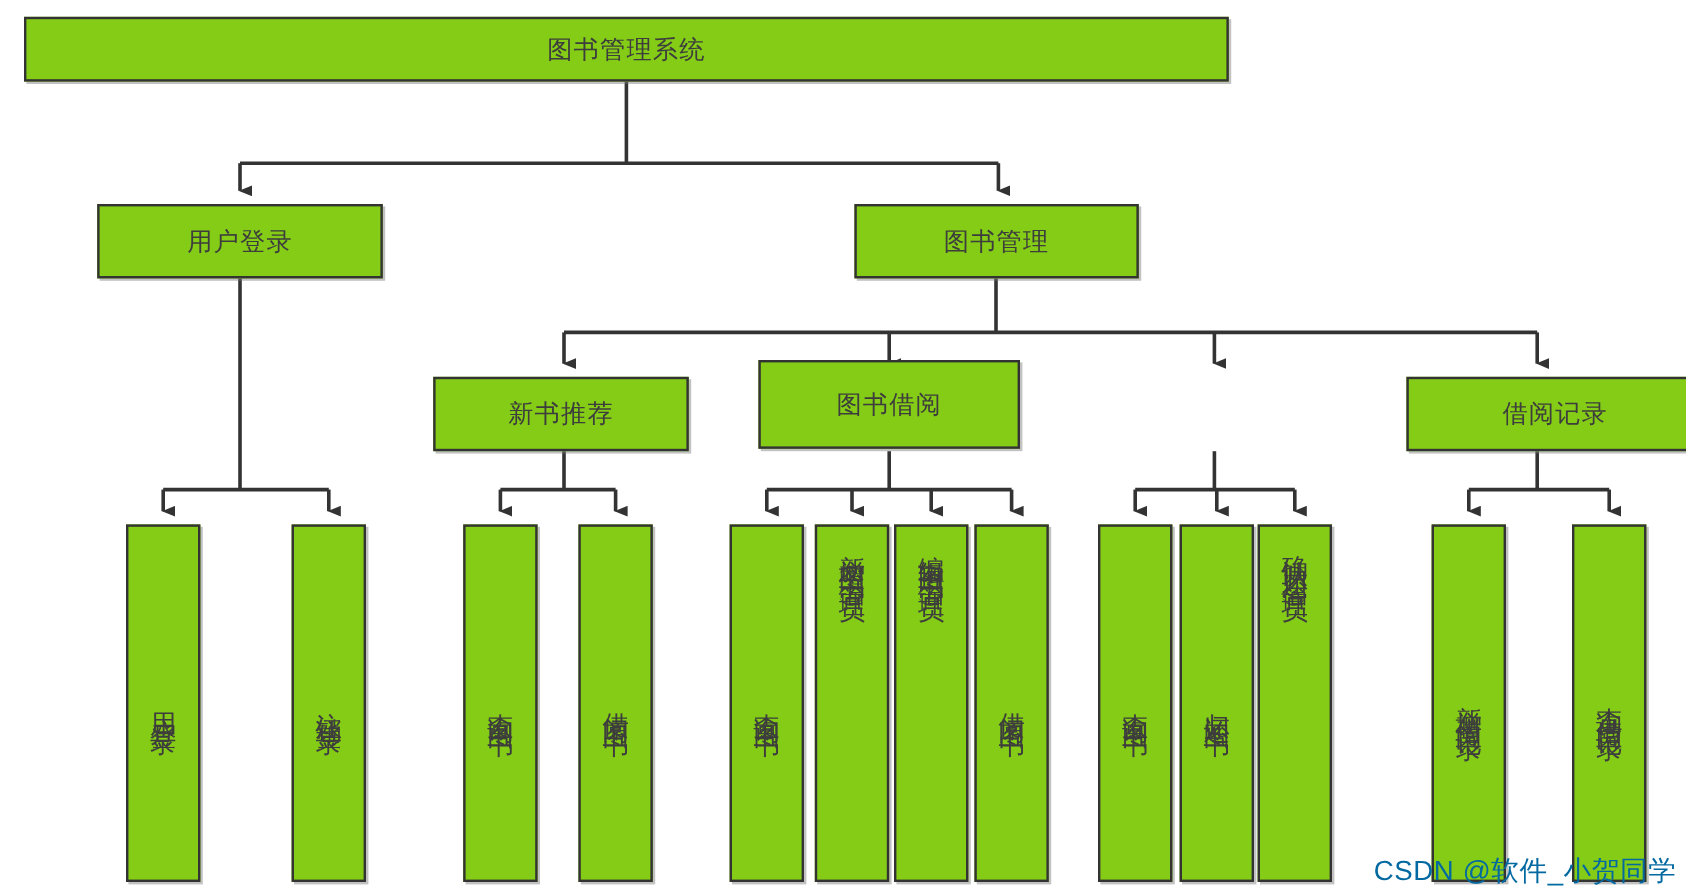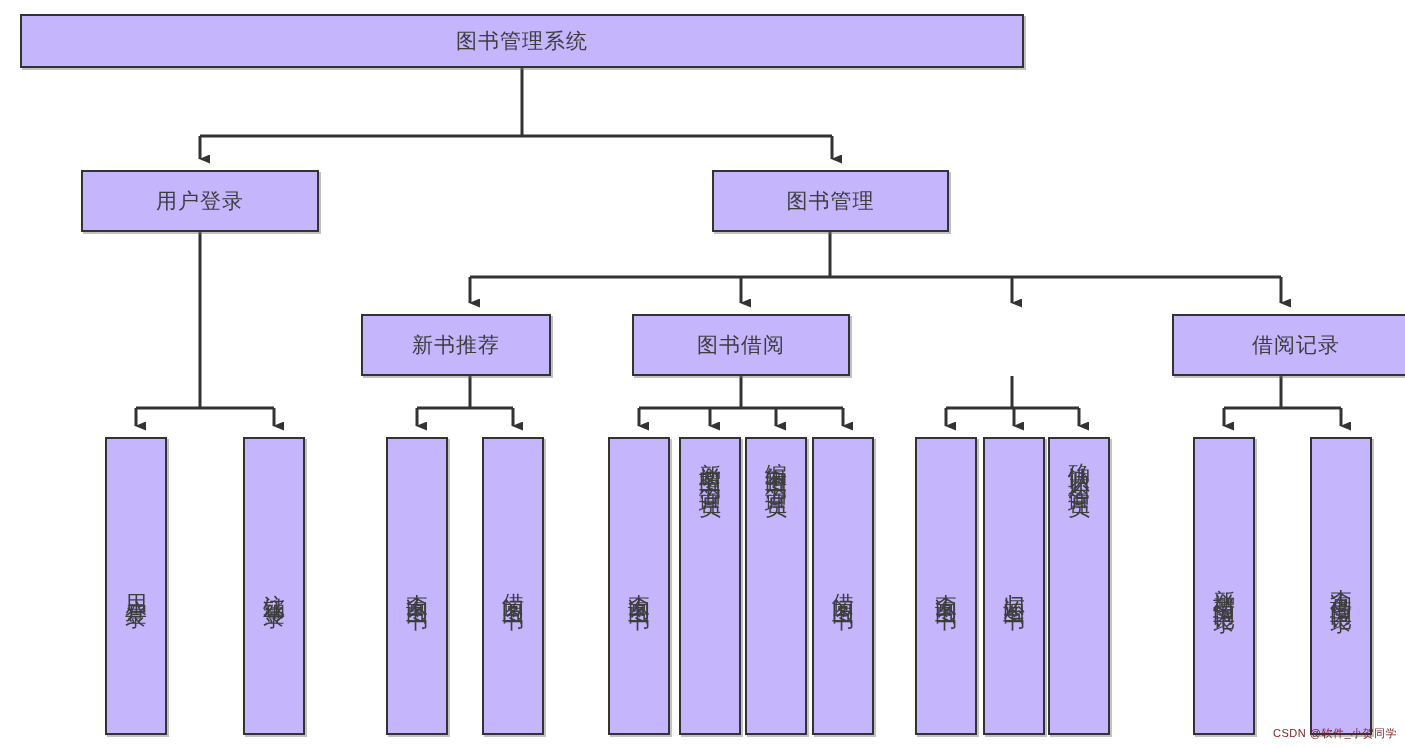--- a/index.html
+++ b/index.html
@@ -1,27 +1,27 @@
 <!DOCTYPE html>
 <html><head>
 <meta charset="utf-8">
 <style>
   html,body{margin:0;padding:0;background:#ffffff;}
   body{font-family:"Liberation Sans","DejaVu Sans",sans-serif;}
   #canvas{position:relative;width:1405px;height:747px;background:#fff;overflow:hidden;}
   #wires{position:absolute;left:0;top:0;width:1405px;height:747px;}
-  .node{position:absolute;box-sizing:border-box;background:#c4b5fd;border:2px solid #333333;
+  .node{position:absolute;box-sizing:border-box;background:#84cc16;border:2px solid #333333;
         display:flex;align-items:center;justify-content:center;
         box-shadow:2px 2px 0 rgba(120,120,120,.45);}
   .node .lbl{color:#3d3d3d;font-size:21px;letter-spacing:1px;white-space:nowrap;}
   .node.vert{align-items:flex-start;justify-content:center;padding-top:6px;}
   .node.vert .lbl{writing-mode:vertical-rl;text-orientation:upright;
         font-size:22px;letter-spacing:5px;line-height:1.0;white-space:nowrap;}
   .node.vert.centered{align-items:center;padding-top:0;}
-  .watermark{position:absolute;right:8px;bottom:6px;color:#7f1d1d;font-size:11px;
+  .watermark{position:absolute;right:8px;bottom:6px;color:#0369a1;font-size:23px;
         letter-spacing:.5px;white-space:nowrap;}
 </style>
 </head>
 <body>
 
 <div id="canvas">
 
   <svg id="wires" viewBox="0 0 1405 747" xmlns="http://www.w3.org/2000/svg">
     <defs>
       <marker id="arrow" markerWidth="9" markerHeight="11" refX="4.5" refY="10" orient="auto" markerUnits="userSpaceOnUse">
@@ -76,24 +76,24 @@
     <span class="lbl">图书管理系统</span>
   </div>
 
   <div class="node" id="n-l2-0" style="left: 81px; top: 170px; width: 238px; height: 62px;">
     <span class="lbl">用户登录</span>
   </div>
   <div class="node" id="n-l2-1" style="left: 712px; top: 170px; width: 237px; height: 62px; text-align: center;">
     <span class="lbl">图书管理</span>
   </div>
 
-  <div class="node" id="n-l3-0" style="left: 361px; top: 314px; width: 190px; height: 62px; justify-content: center;">
+  <div class="node" id="n-l3-0" style="left: 361px; top: 314px; width: 213px; height: 62px; justify-content: center;">
     <span class="lbl">新书推荐</span>
   </div>
-  <div class="node" id="n-l3-1" style="left: 632px; top: 314px; width: 218px; height: 62px;">
+  <div class="node" id="n-l3-1" style="left: 632px; top: 300px; width: 218px; height: 74px;">
     <span class="lbl">图书借阅</span>
   </div>
   <div class="node" id="n-l3-3" style="left: 1172px; top: 314px; width: 248px; height: 62px;">
     <span class="lbl">借阅记录</span>
   </div>
 
   <div class="node vert centered" id="n-lf-0" style="left: 105px; top: 437px; width: 62px; height: 298px;">
     <span class="lbl">用户登录</span>
   </div>
   <div class="node vert centered" id="n-lf-1" style="left: 243px; top: 437px; width: 62px; height: 298px;">

